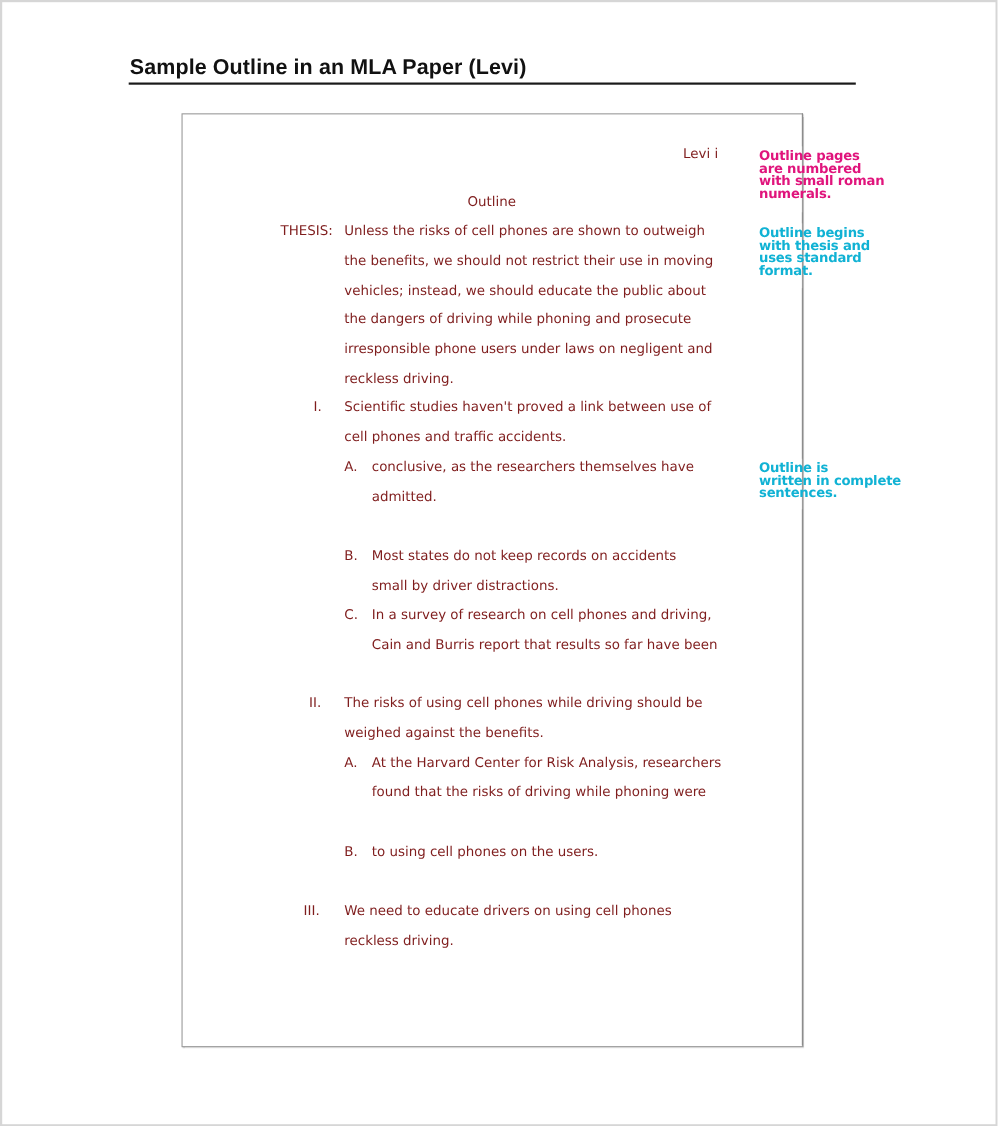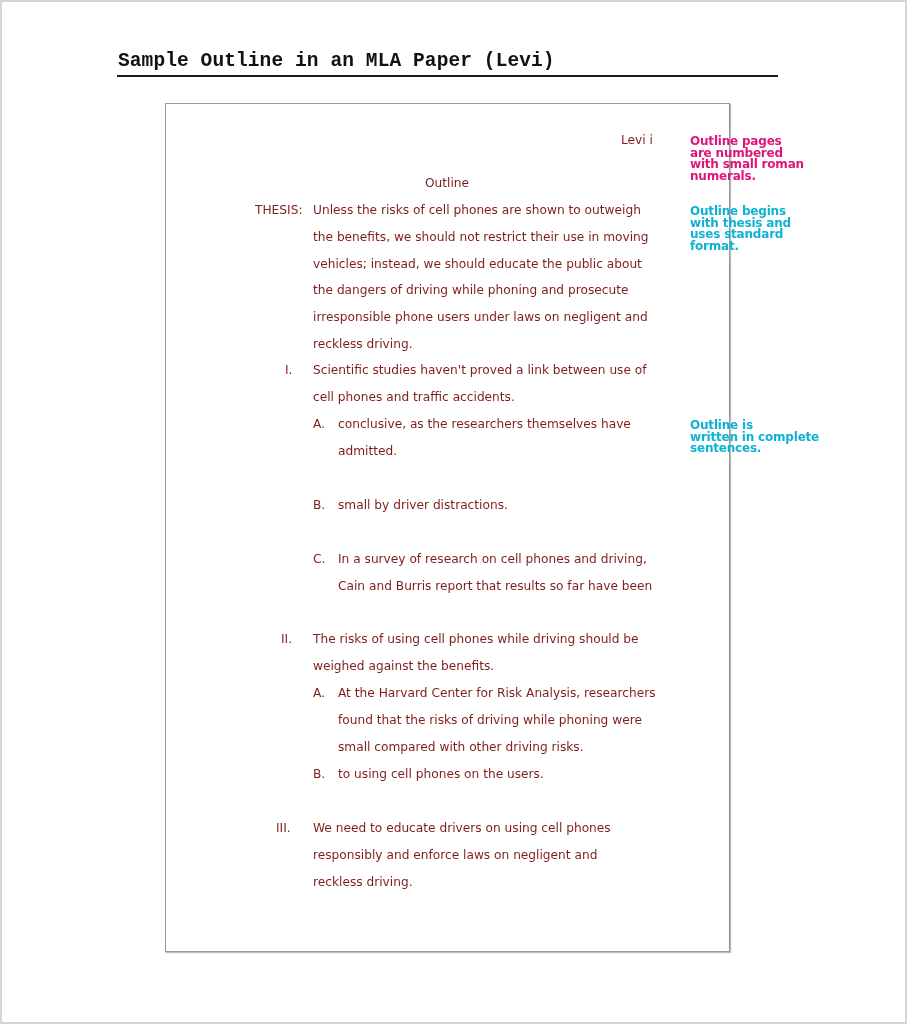--- a/index.html
+++ b/index.html
@@ -7,21 +7,21 @@
       width: 907px; height: 1024px; position: relative; overflow: hidden;
       background: #ffffff;
       font-family: "DejaVu Sans", sans-serif;
     }
     .frame {
       position: absolute; left: 0; top: 0; width: 903px; height: 1020px;
       border: 2px solid #d6d6d6;
     }
     .title {
       position: absolute; left: 118px; top: 50px;
-      font-family: Liberation Mono, monospace;
+      font-family: Liberation Sans, sans-serif;
       font-weight: bold; font-size: 19.5px; color: #111;
       letter-spacing: 0.1px;
     }
     .title-rule {
       position: absolute; left: 117px; top: 75px; width: 661px; height: 2px;
       background: #1a1a1a;
     }
     .page {
       position: absolute; left: 165px; top: 103px; width: 563px; height: 847px;
       border: 1px solid #9a9a9a;
@@ -74,48 +74,47 @@
   <div>Scientific studies haven't proved a link between use of</div>
   <div>cell phones and traffic accidents.</div>
 </div>
 <div class="abs doc" style="left:313px; top:417px;">A.</div>
 <div class="abs doc line" style="left:338px; top:411px;">
   <div>conclusive, as the researchers themselves have</div>
   <div>admitted.</div>
 </div>
 <div class="abs doc" style="left:313px; top:498px;">B.</div>
 <div class="abs doc line" style="left:338px; top:492px;">
+  <div>Most states do not keep records on accidents</div>
   <div>small by driver distractions.</div>
 </div>
 <div class="abs doc" style="left:313px; top:552px;">C.</div>
 <div class="abs doc line" style="left:338px; top:546px;">
   <div>In a survey of research on cell phones and driving,</div>
   <div>Cain and Burris report that results so far have been</div>
 </div>
 
 <div class="abs doc" style="left:281px; top:632px;">II.</div>
 <div class="abs doc line" style="left:313px; top:626px;">
   <div>The risks of using cell phones while driving should be</div>
   <div>weighed against the benefits.</div>
 </div>
 <div class="abs doc" style="left:313px; top:686px;">A.</div>
 <div class="abs doc line" style="left:338px; top:680px;">
   <div>At the Harvard Center for Risk Analysis, researchers</div>
   <div>found that the risks of driving while phoning were</div>
-  <div>small compared with other driving risks.</div>
 </div>
 <div class="abs doc" style="left:313px; top:767px;">B.</div>
 <div class="abs doc line" style="left:338px; top:761px;">
   <div>to using cell phones on the users.</div>
 </div>
 
 <div class="abs doc" style="left:276px; top:821px;">III.</div>
 <div class="abs doc line" style="left:313px; top:815px;">
   <div>We need to educate drivers on using cell phones</div>
-  <div>responsibly and enforce laws on negligent and</div>
   <div>reckless driving.</div>
 </div>
 
 <div class="vline" style="top:103px; height:30px;"></div>
 <div class="vline" style="top:193px; height:10px;"></div>
 <div class="vline" style="top:262px; height:155px;"></div>
 <div class="vline" style="top:463px; height:487px;"></div>
 
 <div class="ann ann-pink" style="left:690px; top:136px;">
   <div>Outline pages</div>

